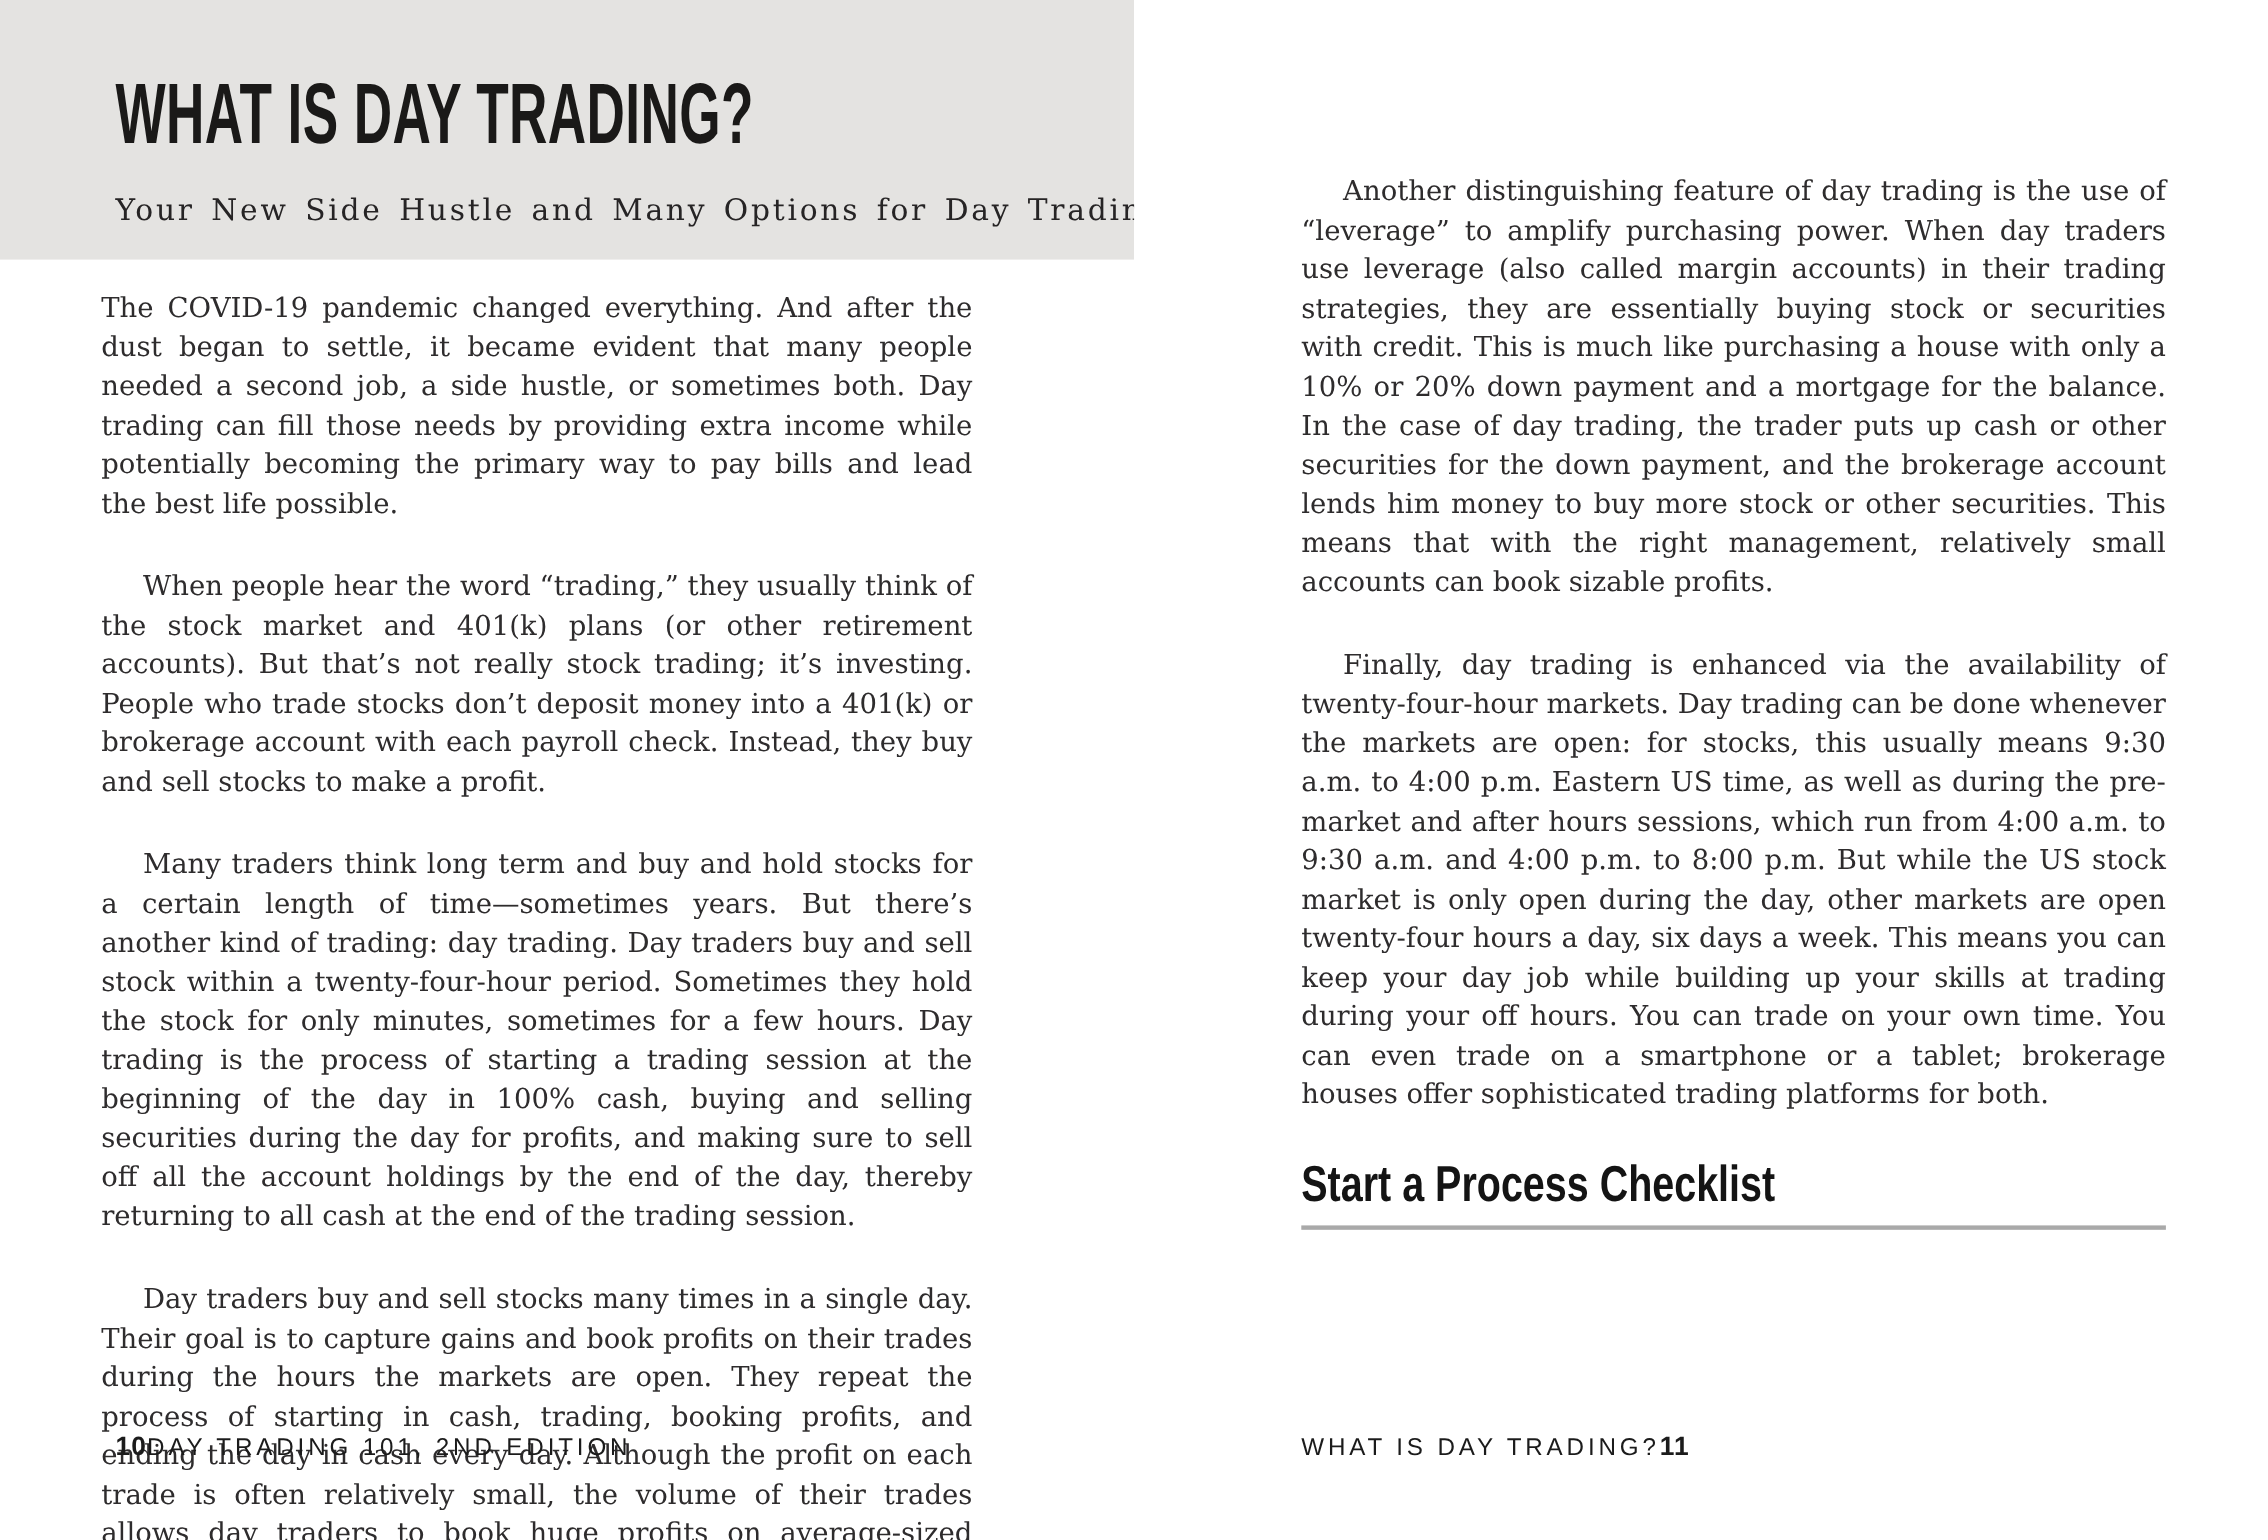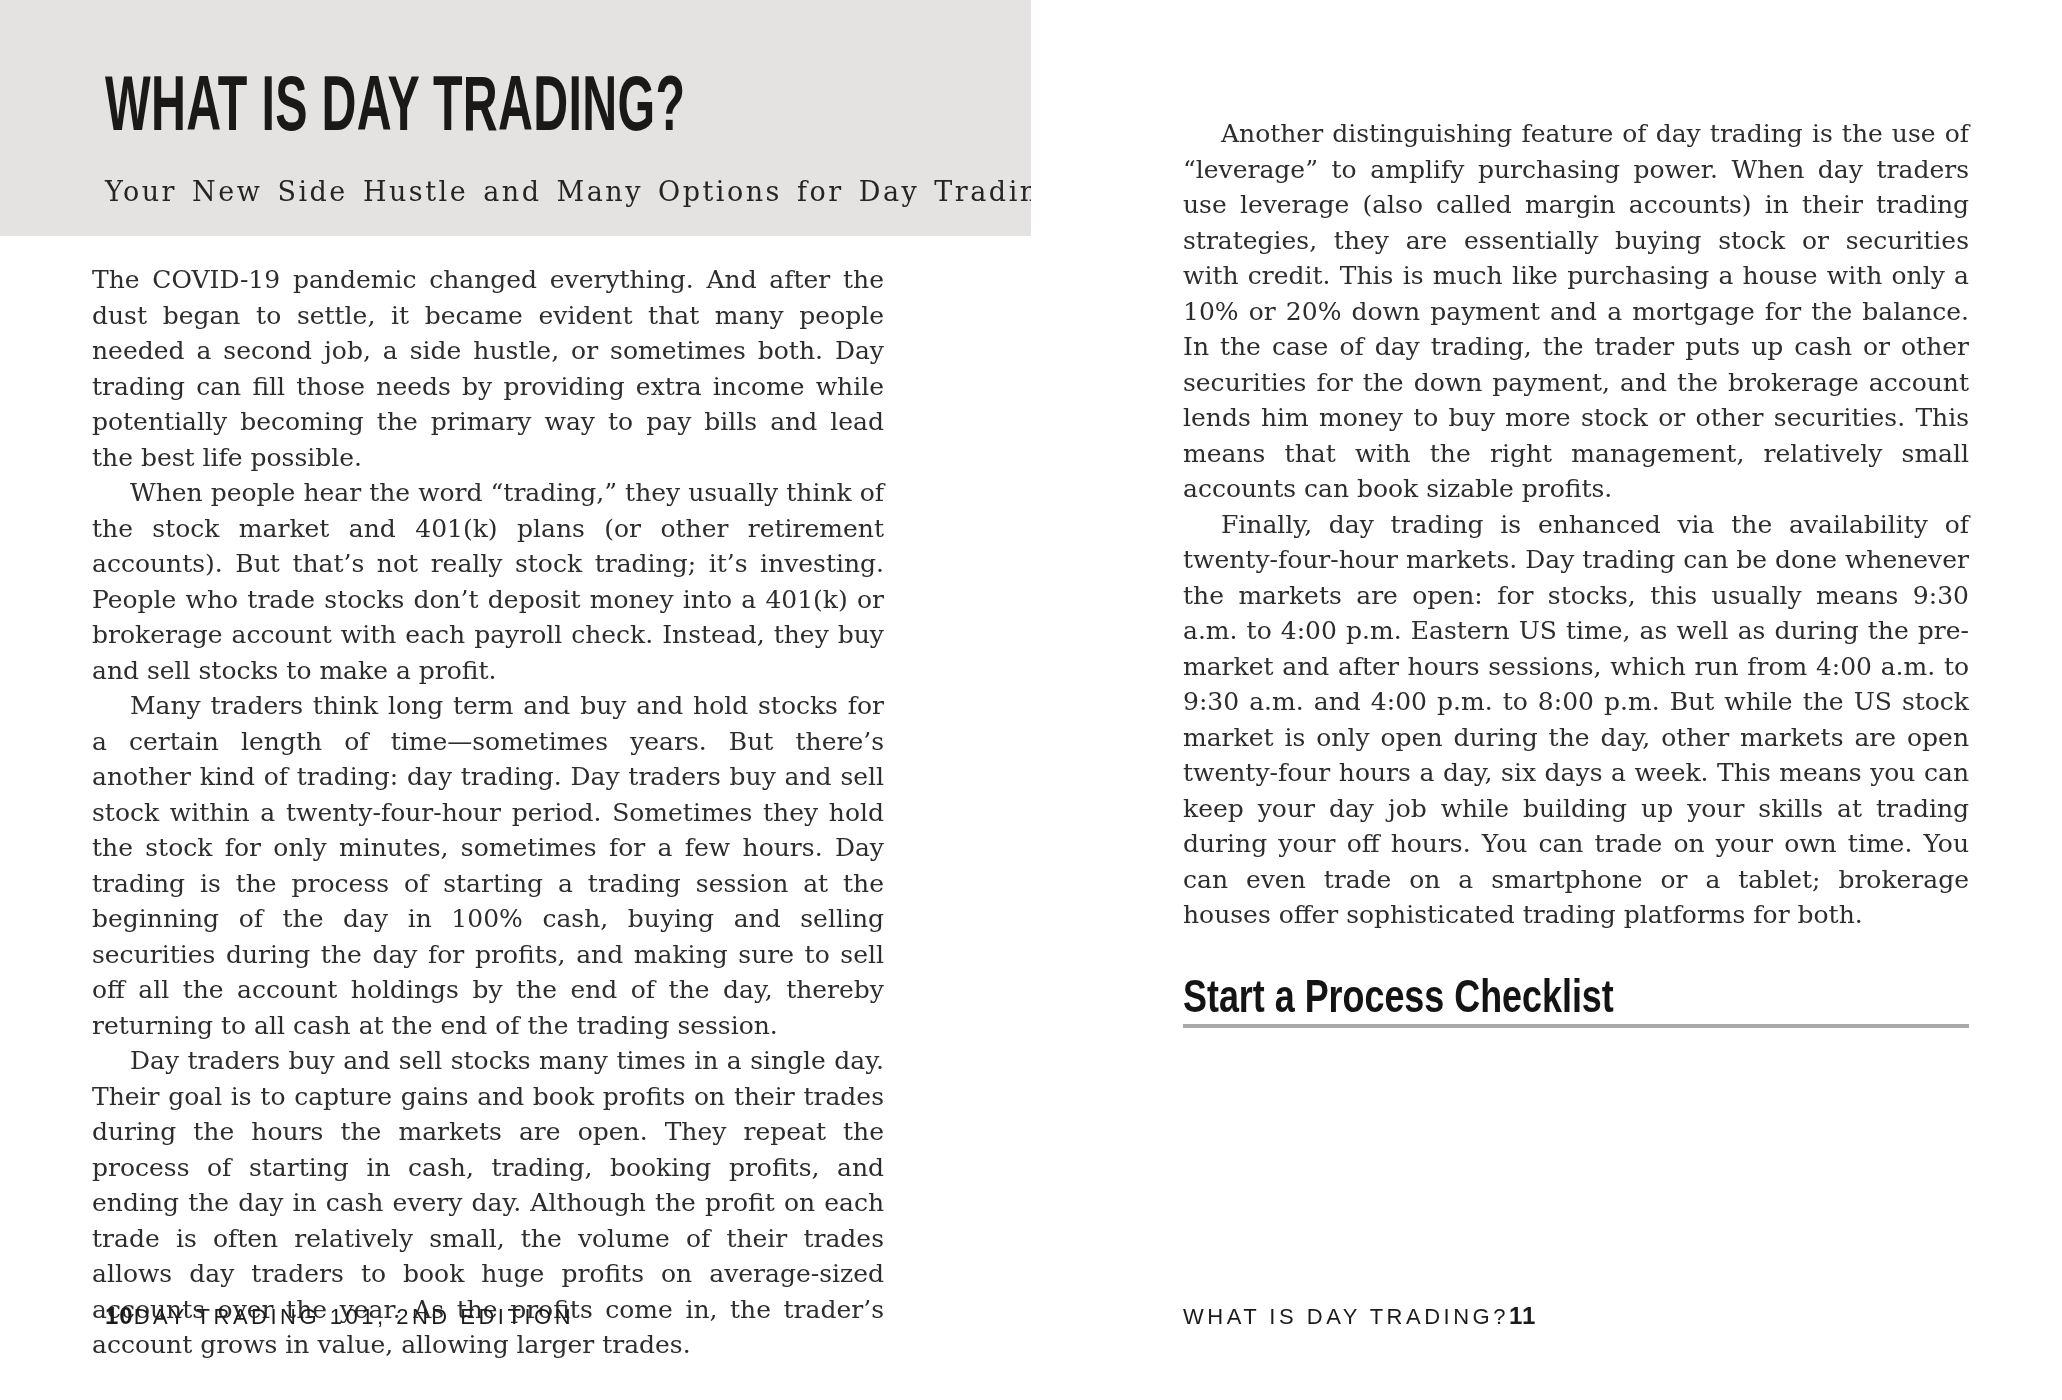--- a/index.html
+++ b/index.html
@@ -30,27 +30,27 @@
   }
 
   .body-col { position:absolute; text-align:justify; }
   .body-col-left  { top:262px; left:92px; width:792px; }
   .body-col-right { top:116px; left:152px; width:786px; }
 
   .para {
     font-family:"DejaVu Serif", serif;
     font-size:25px; line-height:35.5px; color:#2e2c2d;
   }
-  .para.indent { text-indent:38px; }
+  .para.indent { text-indent:38px;margin-top:40px; }
 
   
   .section-heading-wrap {
     margin-top:38px; width:786px;
     border-bottom:4px solid #a9a9a9;
-    padding-bottom:3px;
+    padding-bottom:13px;
   }
   .section-heading {
     display:inline-block;
     font-family:"Liberation Sans", sans-serif;
     font-weight:bold; font-size:46px; line-height:1.1;
     color:#141414; white-space:nowrap;
     transform:scaleX(0.78); transform-origin:left bottom;
   }
   .section-body {
     margin-top:28px;

